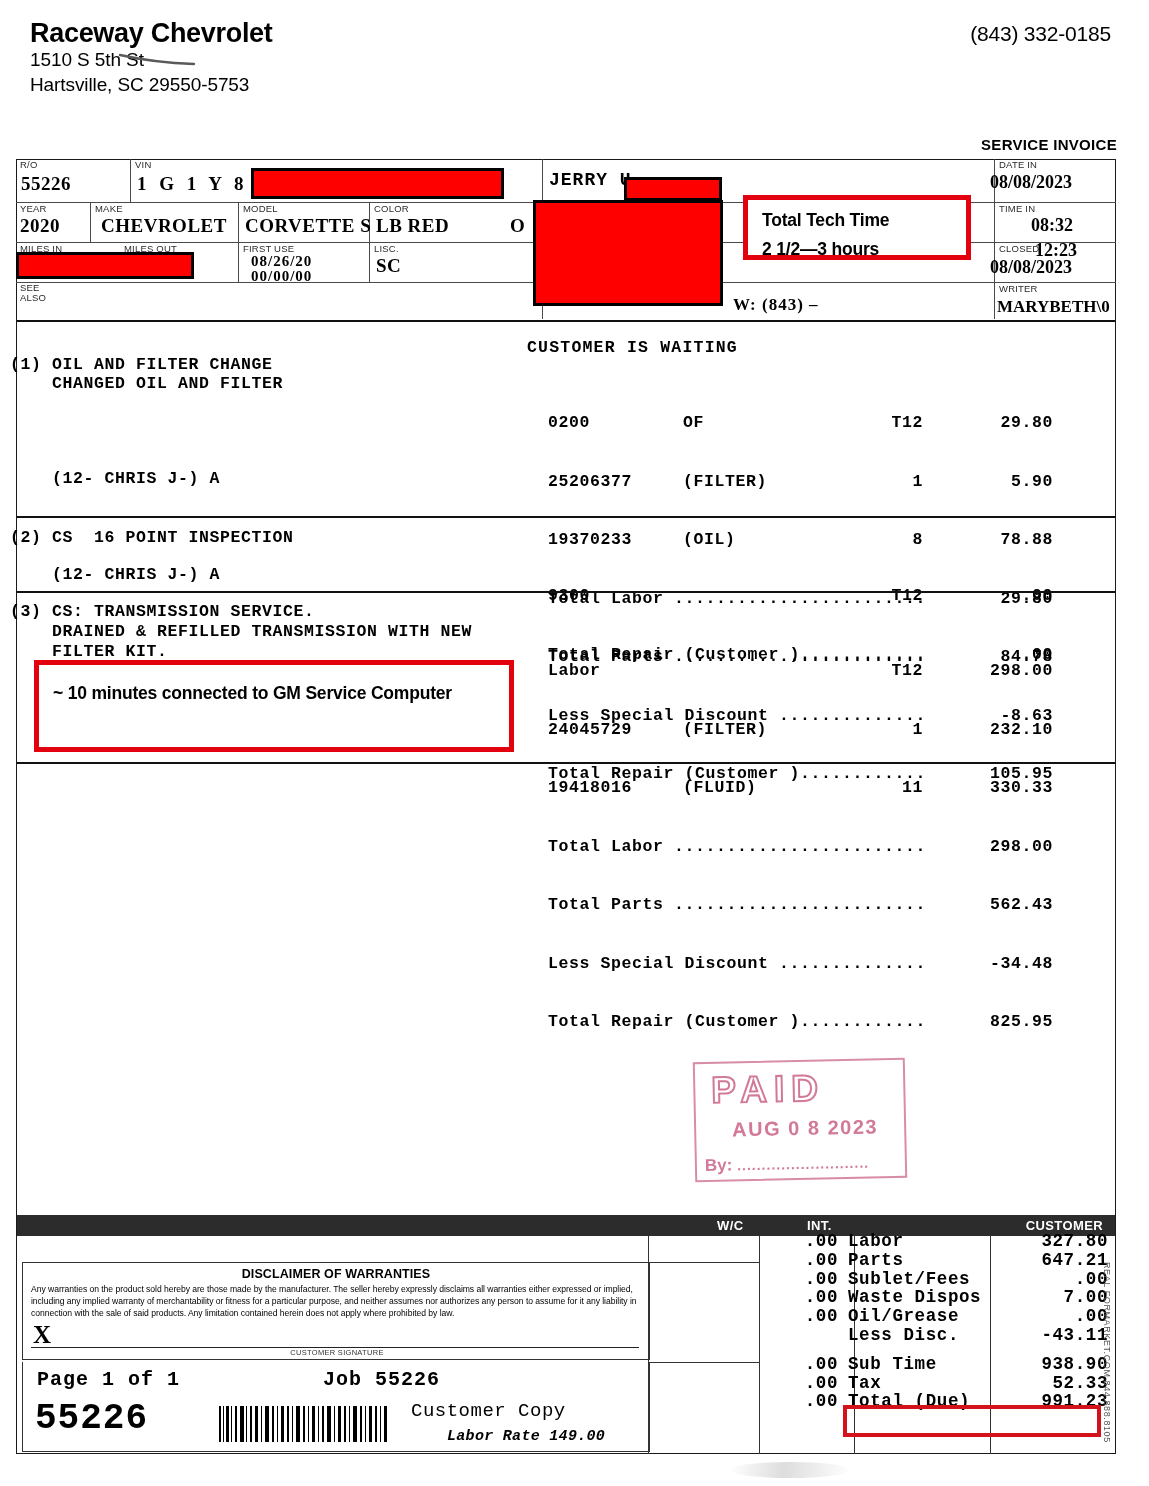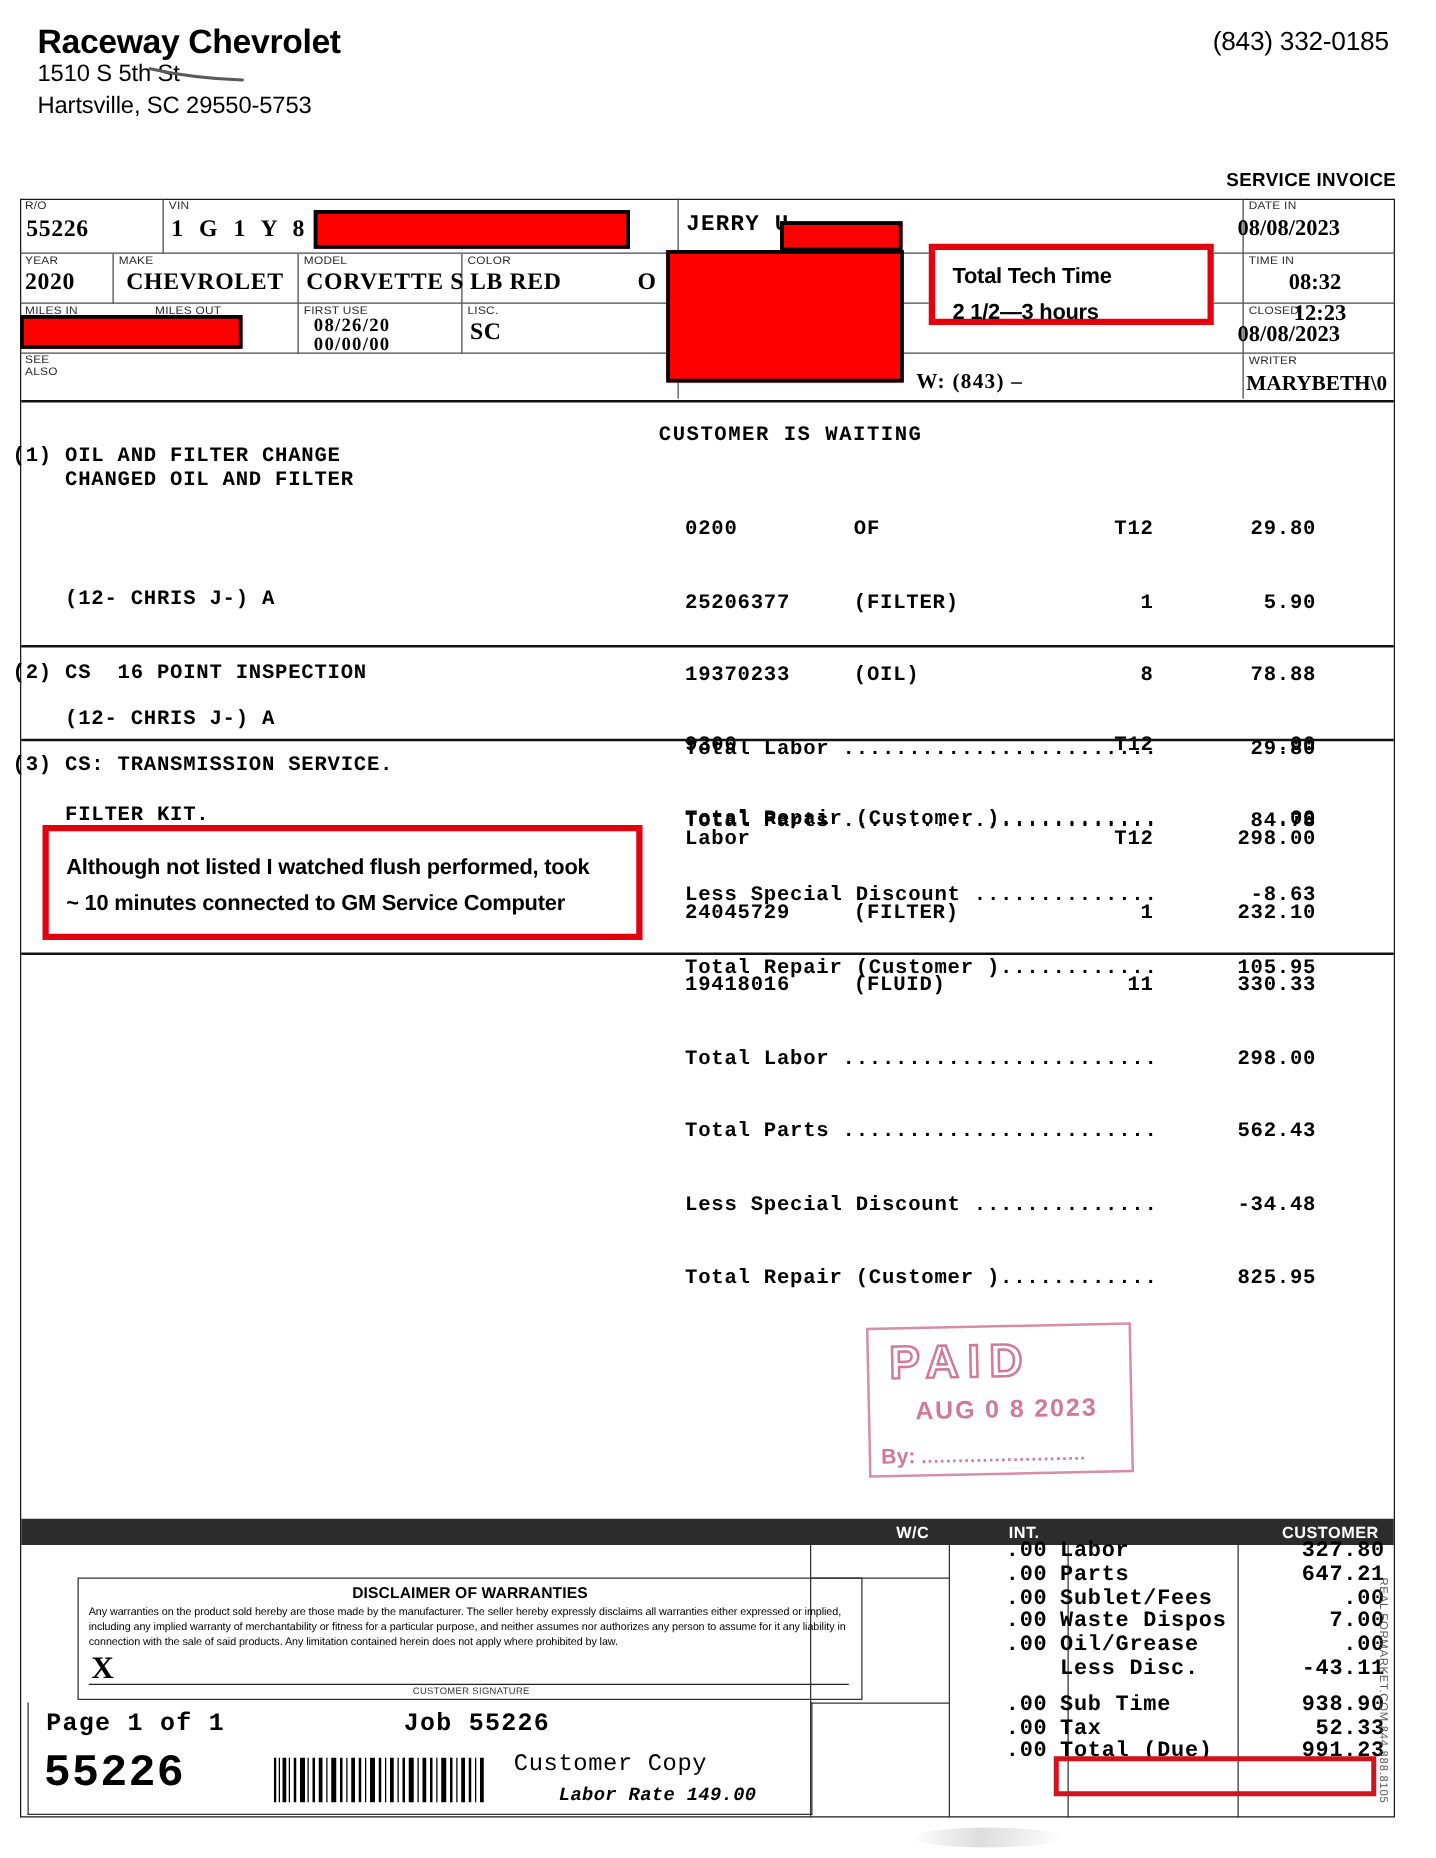--- a/index.html
+++ b/index.html
@@ -262,21 +262,20 @@
 
   .disclaimer-box {
     position: absolute;
     left: 22px;
     top: 1262px;
     width: 628px;
     height: 98px;
     border: 1.5px solid #333;
     box-sizing: border-box;
     padding: 4px 8px 0 8px;
-    margin-left: 40px;
   }
   .disc-title {
     text-align: center;
     font-size: 12.5px;
     font-weight: bold;
     letter-spacing: 0.1px;
   }
   .disc-body {
     font-size: 8.6px;
     line-height: 1.42;
@@ -569,20 +568,21 @@
     </div>
     <div class="amt-line">
       <span class="a-lead"><span>Total Repair (Customer )</span><span>...............</span></span><span class="a-tot">.00</span>
     </div>
   </div>
 
   <div class="rule" style="top:591px;"></div>
 
   <div class="lt desc" style="left:10px;top:602px;">(3)</div>
   <div class="lt desc" style="left:52px;top:602px;">CS: TRANSMISSION SERVICE.</div>
+  <div class="lt desc" style="left:52px;top:622px;">DRAINED &amp; REFILLED TRANSMISSION WITH NEW</div>
   <div class="lt desc" style="left:52px;top:642px;">FILTER KIT.</div>
 
   <div class="lt amounts" style="top:622px;">
     <div class="amt-line">
       <span class="a-code">Labor</span><span class="a-desc"></span><span class="a-qty">T12</span><span class="a-amt">298.00</span>
     </div>
     <div class="amt-line">
       <span class="a-code">24045729</span><span class="a-desc">(FILTER)</span><span class="a-qty">1</span><span class="a-amt">232.10</span>
     </div>
     <div class="amt-line">
@@ -596,21 +596,20 @@
     </div>
     <div class="amt-line">
       <span class="a-lead"><span>Less Special Discount</span> <span>..................</span></span><span class="a-tot">-34.48</span>
     </div>
     <div class="amt-line">
       <span class="a-lead"><span>Total Repair (Customer )</span><span>...............</span></span><span class="a-tot">825.95</span>
     </div>
   </div>
 
   <div class="callout" style="left:34px;top:660px;width:480px;height:92px;padding-top:18px;">
-    <p>Although not listed I watched flush performed, took</p>
     <p>~ 10 minutes connected to GM Service Computer</p>
   </div>
 
   <div class="rule" style="top:762px;"></div>
 
   <div class="stamp">
     <div class="stamp-paid">PAID</div>
     <div class="stamp-date">AUG 0 8 2023</div>
     <div class="stamp-by"><span>By:</span> <span class="dots">...........................</span></div>
   </div>

